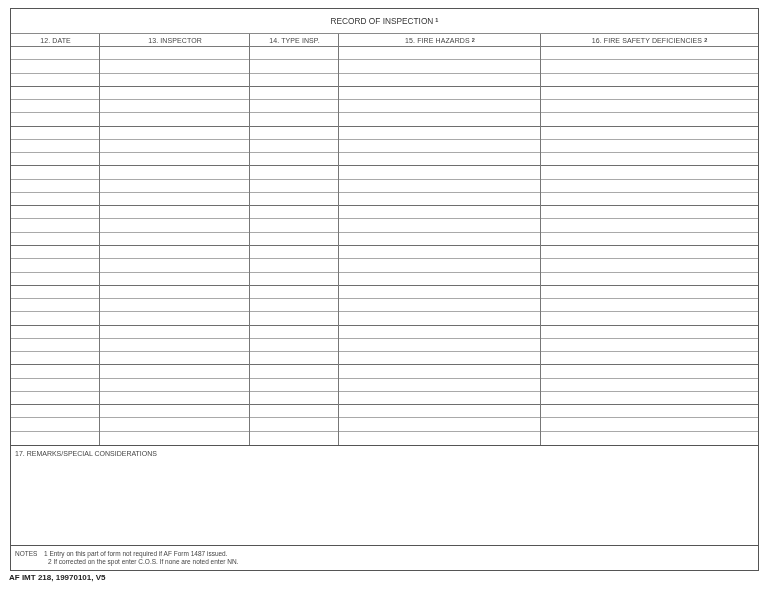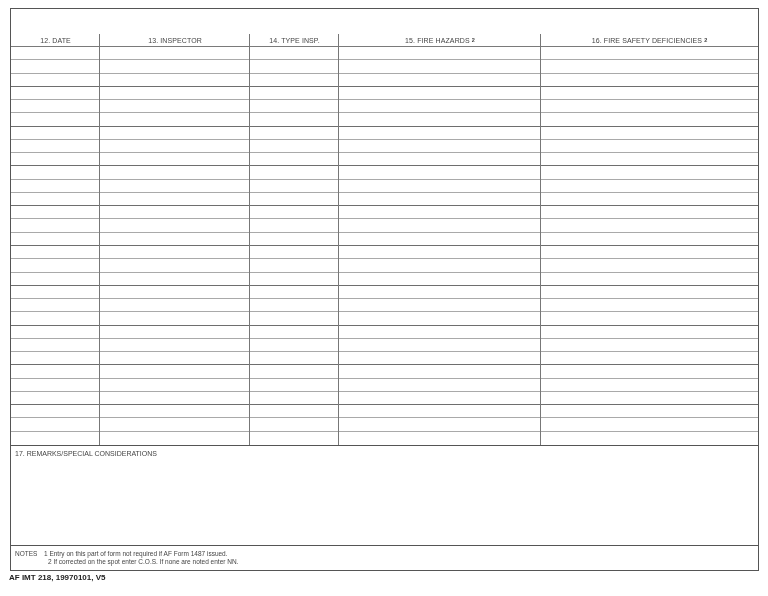--- a/index.html
+++ b/index.html
@@ -59,20 +59,24 @@
       position: absolute; left: 9px; top: 573px;
       font-size: 8px; font-weight: bold; color: #222;
     }
   </style>
 </head>
 <body>
 
 <div class="page">
   <div class="form">
 
+    <div class="title-row">
+      <span>RECORD OF INSPECTION</span>
+        <sup>1</sup>
+    </div>
 
     <div class="grid">
       <div class="hdr-row">
         <div class="hdr" style="left:0;width:89px;">
           <span>12. DATE</span>
         </div>
         <div class="hdr" style="left:89px;width:150px;">
           <span>13. INSPECTOR</span>
         </div>
         <div class="hdr" style="left:239px;width:89px;">

